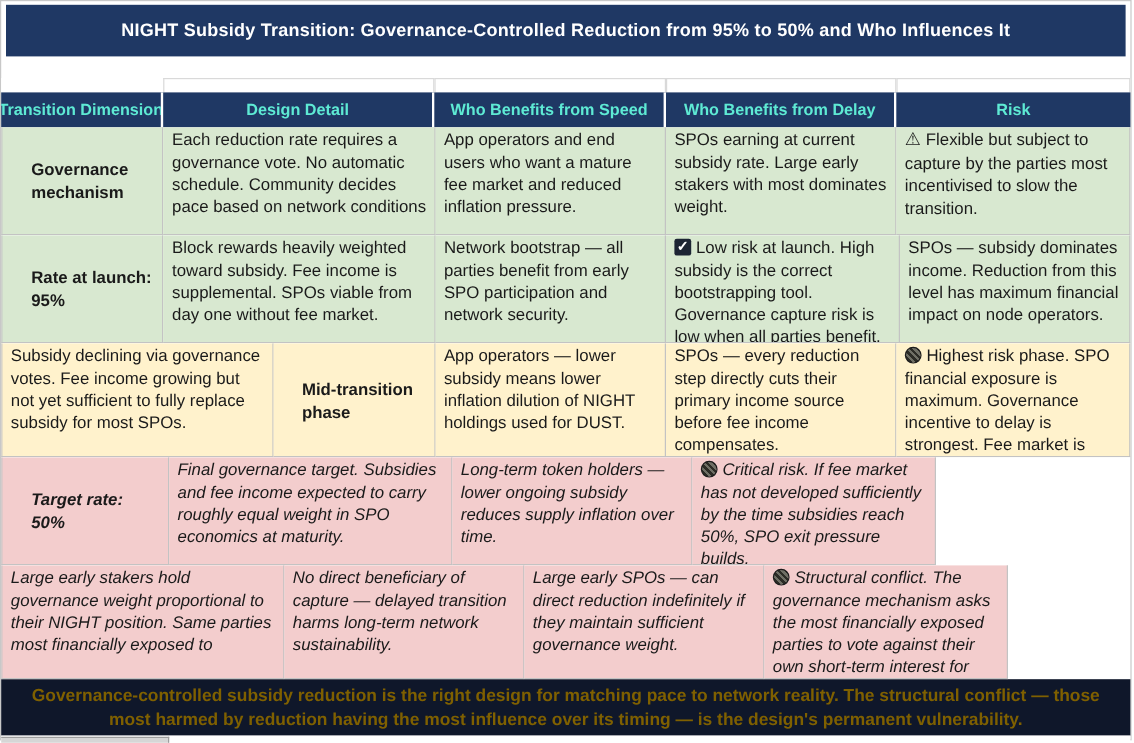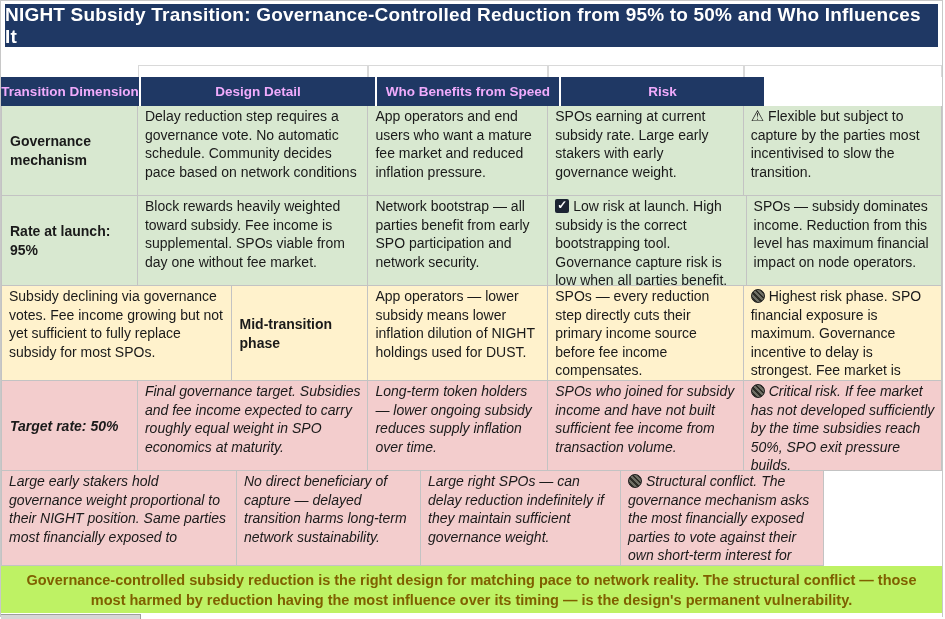--- a/index.html
+++ b/index.html
@@ -3,62 +3,62 @@
 <meta charset="utf-8">
 <style>
   html,body { margin:0; padding:0; background:#ffffff; }
   body { width:945px; height:619px; overflow:hidden;
          font-family:"Liberation Sans", sans-serif; color:#1a1a1a; }
   .page { position:relative; width:943px; height:617px; border:1px solid #c8c8c8; background:#fff; box-sizing:border-box; }
 
   
   .title-bar { margin:3px 4px 0 4px; height:43px; background:#1F3864;
                display:flex; align-items:center; justify-content:center; }
-  .title-bar span { color:#ffffff; font-weight:bold; font-size:19px; letter-spacing:0.2px; }
+  .title-bar span { color:#ffffff; font-weight:bold; font-size:15px; letter-spacing:0.2px; }
 
   .gap { height:18px; }
 
   
   .spacer { display:flex; height:12px; }
   .spacer .scell { box-sizing:border-box; background:#fff; }
   .spacer .scell + .scell { border:1px solid #d9d9d9; border-bottom:none; }
-  .c1 { width:140px; } .c2 { width:236px; } .c3 { width:184px; }
+  .c1 { width:140px; } .c2 { width:236px; } .c3 { width:200px; }
   .c4 { width:200px; } .c5 { width:203px; }
 
   
   .thead { display:flex; height:29px; }
-  .hcell { box-sizing:border-box; background:#1F3864; color:#f0abfc; font-weight:bold;
+  .hcell { box-sizing:border-box; background:#1F3864; color:#5eead4; font-weight:bold;
            font-size:13.5px; display:flex; align-items:center; justify-content:center;
            white-space:nowrap; overflow:hidden; border-right:2px solid #ffffff; }
   .hcell:last-child { border-right:none; }
 
   
   .trow { display:flex; overflow:hidden; }
   .h90 { height:90px; } .h95 { height:95px; }
   .cell { box-sizing:border-box; border-right:1px solid #c3c3c3; border-bottom:1px solid #c3c3c3;
           font-size:14px; line-height:18.5px; padding:1px 6px 0 7px; overflow:hidden; }
   .trow .cell:first-child { border-left:1px solid #c3c3c3; }
-  .dim { display:flex; align-items:center; font-weight:bold; font-size:14px; line-height:19px; padding-left:8px; }
+  .dim { display:flex; align-items:center; font-weight:bold; font-size:14px; line-height:19px; padding-left:24px; }
   .tone-green .cell { background:#D8E8D0; }
   .tone-yellow .cell { background:#FFF2CC; }
   .tone-pink .cell { background:#F3CDCD;font-style:italic; }
 
   
   .risk-icon { margin-right:4px; }
   .icon-warning::before { content:"\26A0"; font-size:15px; color:#1a1a1a; }
   .icon-check { display:inline-block; width:14px; height:14px; background:#1c2433; border-radius:2px;
                 position:relative; vertical-align:-2px; }
   .icon-check::before { content:"\2713"; position:absolute; left:2px; top:-3px;
                         color:#ffffff; font-size:12px; font-weight:bold; }
   .icon-circle { display:inline-block; width:14px; height:14px; border-radius:50%;
                  background:repeating-linear-gradient(45deg,#6f6f65 0 2px,#2c2c26 2px 4px);
                  border:1px solid #1c1c1c; vertical-align:-2px; box-sizing:border-box; }
 
   
-  .footer { height:47px; background:#bef264; color:#7F6000; font-weight:bold;
+  .footer { height:47px; background:#0f172a; color:#7F6000; font-weight:bold;
             font-size:14.5px; line-height:20px; text-align:center;
             padding:4px 24px 0 24px; box-sizing:border-box; }
 
   
   .bottom-strip { height:7px; position:relative; background:#fff; }
   .scroll-piece { position:absolute; left:0; bottom:0; width:140px; height:6px;
                   background:#d6d6d6; border:1px solid #9e9e9e; border-left:none; border-bottom:none;
                   box-sizing:border-box; }
 </style>
 </head>
@@ -78,28 +78,29 @@
     <div class="scell c3"></div>
     <div class="scell c4"></div>
     <div class="scell c5"></div>
   </div>
 
   <div>
     <div class="thead">
       <div class="hcell c1">Transition Dimension</div>
       <div class="hcell c2">Design Detail</div>
       <div class="hcell c3">Who Benefits from Speed</div>
+      <div class="hcell c4">Who Benefits from Delay</div>
       <div class="hcell c5">Risk</div>
     </div>
 
     <div class="trow tone-green h90">
       <div class="cell dim c1">Governance mechanism</div>
-      <div class="cell c2">Delay reduction step requires a governance vote. No automatic schedule. Community decides pace based on network conditions</div>
+      <div class="cell c2">Each reduction rate requires a governance vote. No automatic schedule. Community decides pace based on network conditions</div>
       <div class="cell c3">App operators and end users who want a mature fee market and reduced inflation pressure.</div>
-      <div class="cell c4">SPOs earning at current subsidy rate. Large early stakers with early governance weight.</div>
+      <div class="cell c4">SPOs earning at current subsidy rate. Large early stakers with most dominates weight.</div>
       <div class="cell c5"><span class="risk-icon icon-warning"></span><span>Flexible but subject to capture by the parties most incentivised to slow the transition.</span></div>
     </div>
 
     <div class="trow tone-green h90">
       <div class="cell dim c1">Rate at launch: 95%</div>
       <div class="cell c2">Block rewards heavily weighted toward subsidy. Fee income is supplemental. SPOs viable from day one without fee market.</div>
       <div class="cell c3">Network bootstrap — all parties benefit from early SPO participation and network security.</div>
       <div class="cell c5"><span class="risk-icon icon-check"></span><span>Low risk at launch. High subsidy is the correct bootstrapping tool. Governance capture risk is low when all parties benefit.</span></div>
       <div class="cell c4">SPOs — subsidy dominates income. Reduction from this level has maximum financial impact on node operators.</div>
     </div>
@@ -109,28 +110,27 @@
       <div class="cell dim c1">Mid-transition phase</div>
       <div class="cell c3">App operators — lower subsidy means lower inflation dilution of NIGHT holdings used for DUST.</div>
       <div class="cell c4">SPOs — every reduction step directly cuts their primary income source before fee income compensates.</div>
       <div class="cell c5"><span class="risk-icon icon-circle"></span><span>Highest risk phase. SPO financial exposure is maximum. Governance incentive to delay is strongest. Fee market is</span></div>
     </div>
 
     <div class="trow tone-pink h90">
       <div class="cell dim c1">Target rate: 50%</div>
       <div class="cell c2">Final governance target. Subsidies and fee income expected to carry roughly equal weight in SPO economics at maturity.</div>
       <div class="cell c3">Long-term token holders — lower ongoing subsidy reduces supply inflation over time.</div>
-      <div class="cell c4">SPOs who joined for subsidy income and have not built sufficient fee income from transaction volume.</div>
       <div class="cell c5"><span class="risk-icon icon-circle"></span><span>Critical risk. If fee market has not developed sufficiently by the time subsidies reach 50%, SPO exit pressure builds.</span></div>
     </div>
 
     <div class="trow tone-pink h95">
       <div class="cell c2">Large early stakers hold governance weight proportional to their NIGHT position. Same parties most financially exposed to</div>
       <div class="cell c3">No direct beneficiary of capture — delayed transition harms long-term network sustainability.</div>
-      <div class="cell c4">Large right SPOs — can delay reduction indefinitely if they maintain sufficient governance weight.</div>
+      <div class="cell c4">Large early SPOs — can direct reduction indefinitely if they maintain sufficient governance weight.</div>
       <div class="cell c5"><span class="risk-icon icon-circle"></span><span>Structural conflict. The governance mechanism asks the most financially exposed parties to vote against their own short-term interest for</span></div>
     </div>
   </div>
 
   <div class="footer">
     <span>Governance-controlled subsidy reduction is the right design for matching pace to network reality. The structural conflict — those most harmed by reduction having the most influence over its timing — is the design's permanent vulnerability.</span>
   </div>
 
   <div class="bottom-strip">
     <div class="scroll-piece"></div>

